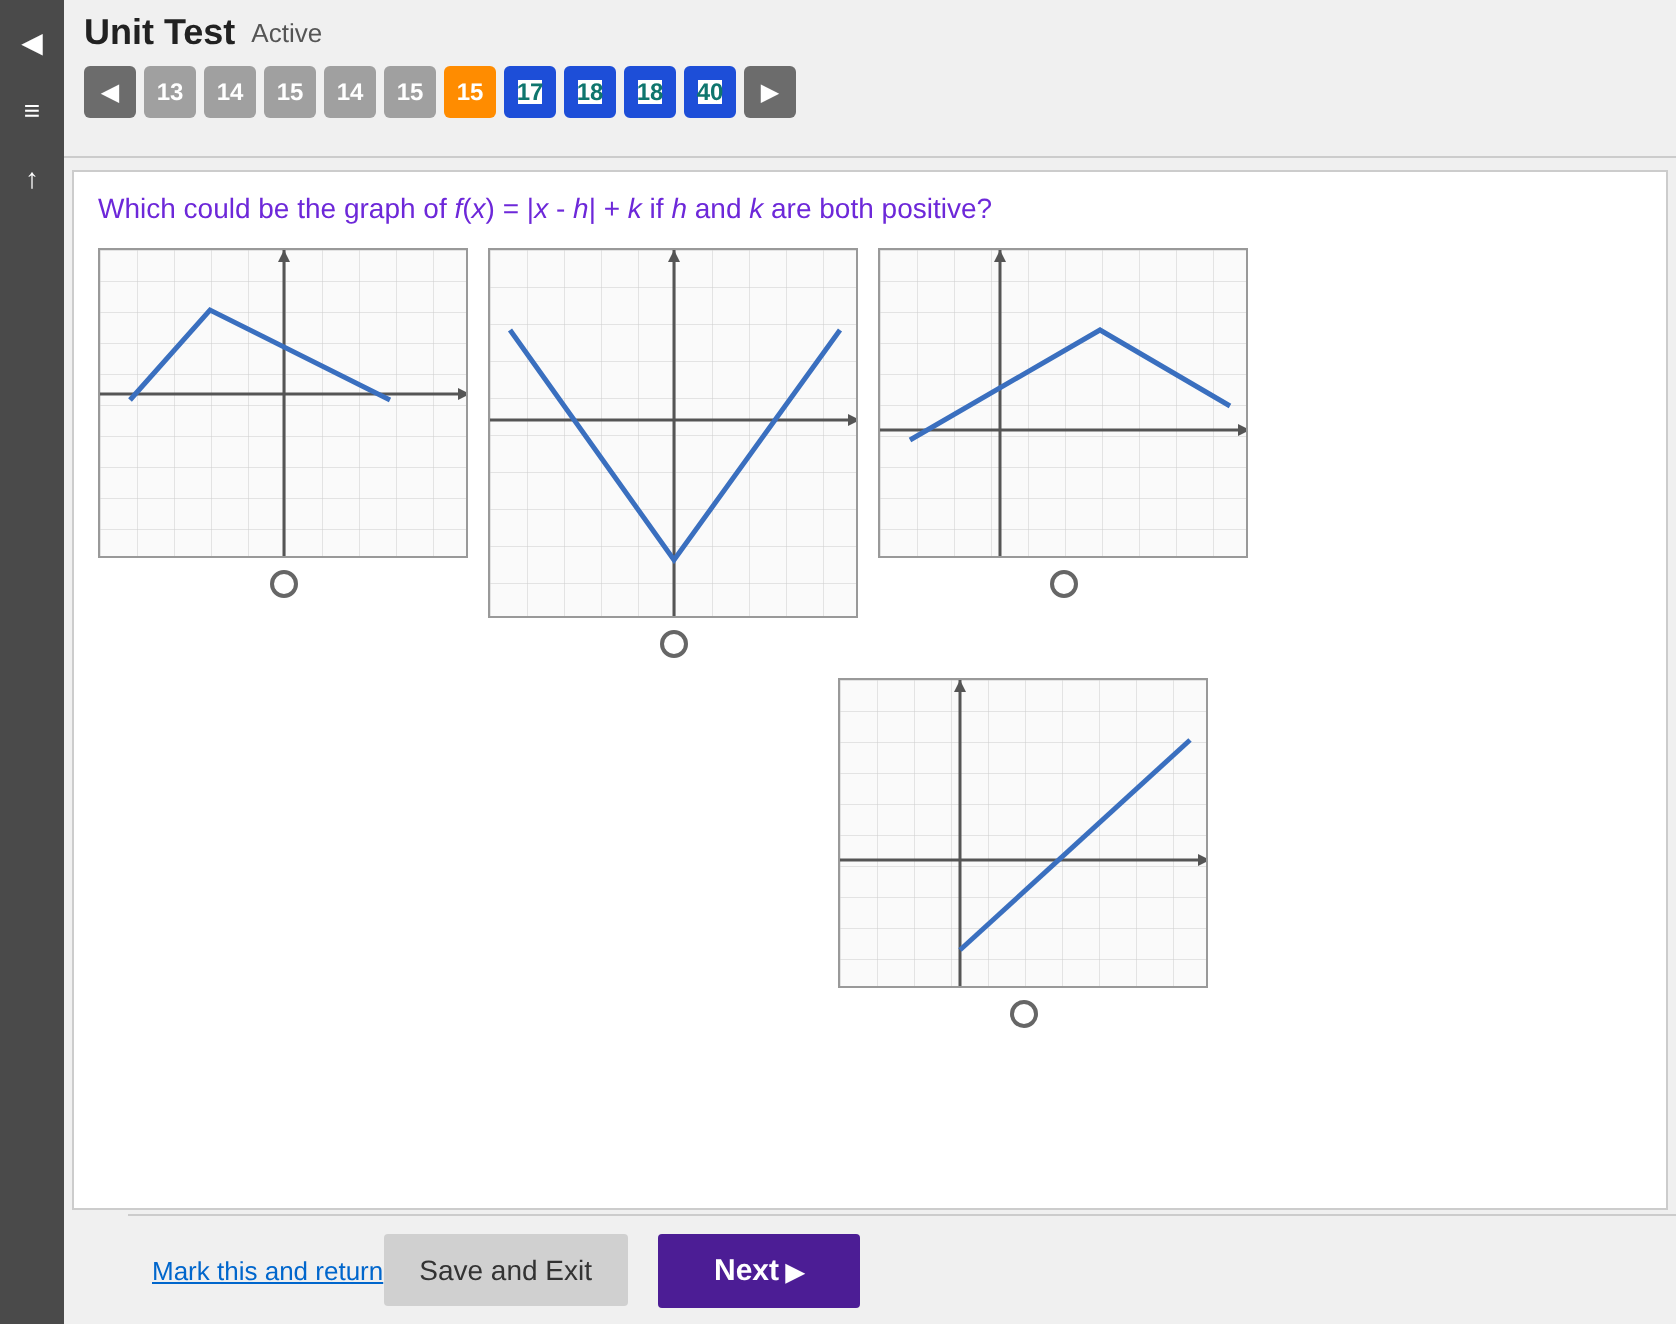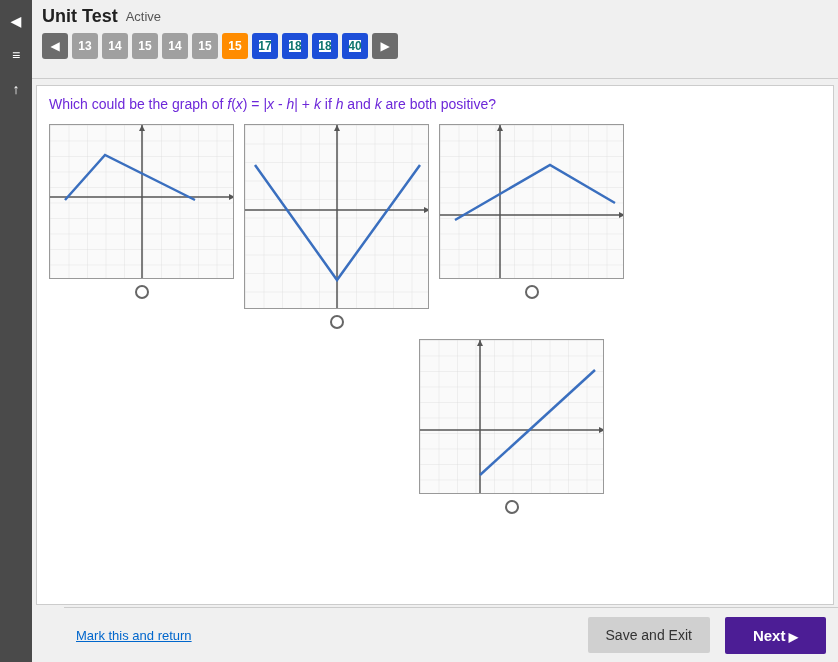--- a/index.html
+++ b/index.html
@@ -162,21 +162,20 @@
     .footer {
       position: absolute;
       bottom: 0;
       left: 32px;
       right: 0;
       height: 55px;
       background: #f0f0f0;
       border-top: 1px solid #ccc;
       display: flex;
       align-items: center;
-      justify-content: space-between;
       padding: 0 12px;
     }
 
     .mark-return-link {
       font-size: 13px;
       color: #0066cc;
       text-decoration: underline;
       cursor: pointer;
     }
 

